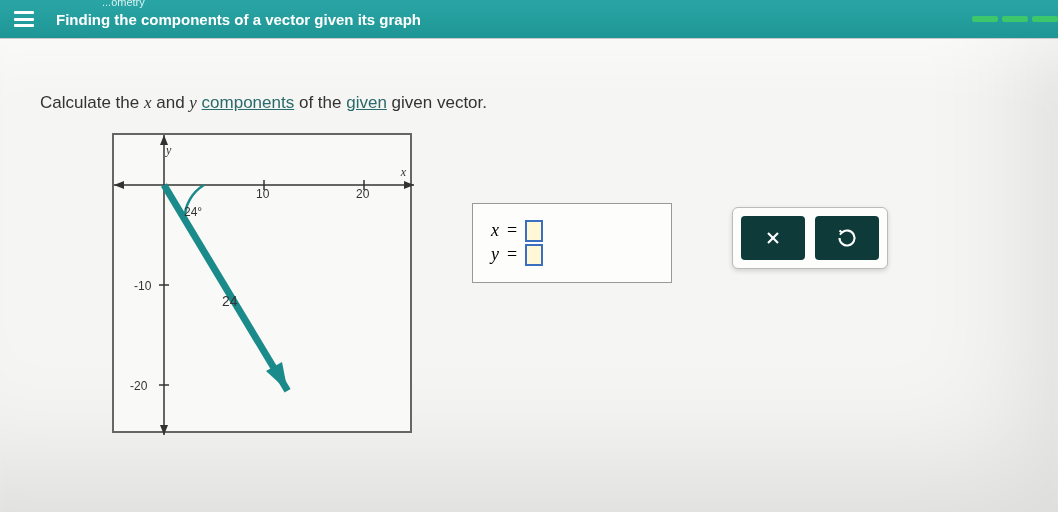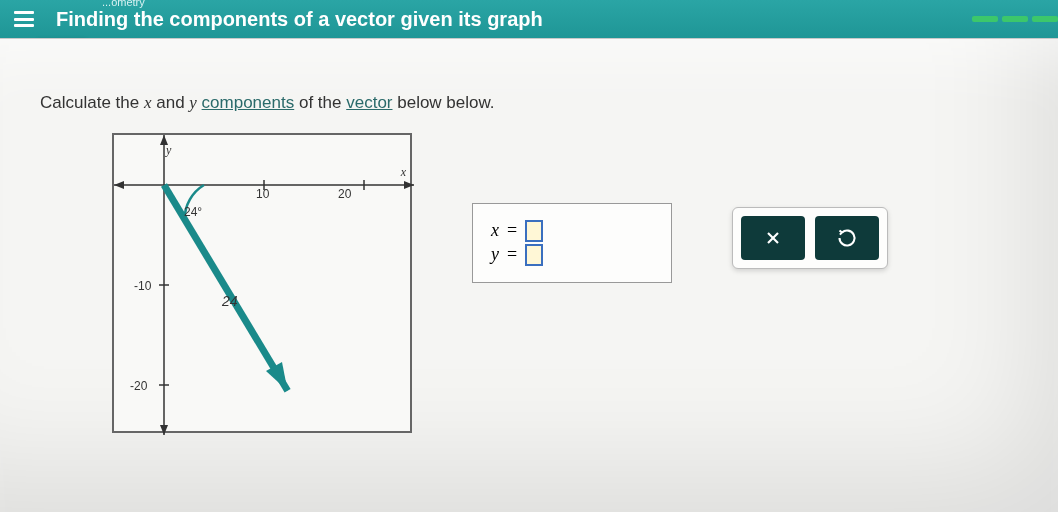--- a/index.html
+++ b/index.html
@@ -20,21 +20,21 @@
     color: #fff;
     position: relative;
   }
   .hamburger {
     width: 20px; height: 16px;
     display: flex; flex-direction: column; justify-content: space-between;
     margin-right: 22px;
     cursor: pointer;
   }
   .hamburger span { display:block; height:3px; background:#fff; border-radius:1px; }
-  .top-title { font-weight: bold; font-size: 20px; }
+  .top-title { font-weight: bold; font-size: 15px; }
   .top-category { font-size: 11px; position:absolute; top:-4px; left:102px; color:#d9f2f2; }
   .progress-dashes {
     position: absolute; right: 0; top: 16px;
     display: flex; gap: 4px; padding-right: 0;
   }
   .progress-dashes span {
     width: 26px; height: 6px; background:#3cc76b; border-radius:2px;
   }
   .collapse-tab {
     position: absolute;
@@ -143,21 +143,21 @@
 <div class="collapse-tab">
   <svg viewBox="0 0 24 24" fill="none" stroke="currentColor" stroke-width="3">
       <polyline points="6 9 12 15 18 9"></polyline>
     </svg>
 </div>
 
 <div class="page">
 
   <div class="question-text">
     <span>Calculate the </span><span class="ital">x</span><span> and </span><span class="ital">y</span>
-    <span> </span><span class="ul">components</span><span> of the </span><span class="ul">vector</span><span> below below.</span>
+    <span> </span><span class="ul">components</span><span> of the </span><span class="ul">given</span><span> given vector.</span>
     <br>
   </div>
 
   <div class="work-area">
 
     <div class="graph-box">
       <svg width="300" height="300" viewBox="-5 -5 30 30">
         <g transform="scale(1,-1) translate(0,-20)">
 
           <line x1="-5" y1="20" x2="25" y2="20" stroke="#333" stroke-width="0.15"></line>
@@ -175,25 +175,25 @@
 
           <path d="M 4 20 A 4 4 0 0 1 2.06 16.57" fill="none" stroke="#1a8a8a" stroke-width="0.25"></path>
 
           <line x1="0" y1="20" x2="12.36" y2="-0.57" stroke="#1a8a8a" stroke-width="0.7"></line>
           <polygon points="12.36,-0.57 10.2,1.4 11.8,2.3" fill="#1a8a8a"></polygon>
         </g>
       </svg>
       <span class="tick-label" style="left:52px; top:8px; font-style:italic; font-family:'Times New Roman',serif;">y</span>
       <span class="tick-label" style="right:4px; top:30px; font-style:italic; font-family:'Times New Roman',serif;">x</span>
       <span class="tick-label" style="left:142px; top:52px;text-align:center;">10</span>
-      <span class="tick-label" style="left:224px; top:52px;">20</span>
+      <span class="tick-label" style="left:242px; top:52px;">20</span>
       <span class="tick-label" style="left:20px; top:144px;">-10</span>
       <span class="tick-label" style="left:16px; top:244px;">-20</span>
       <span class="tick-label" style="left:70px; top:70px;">24°</span>
-      <span class="tick-label" style="left:108px; top:158px; font-size:14px;font-style:italic;">24</span>
+      <span class="tick-label" style="left:108px; top:158px; font-size:14px;">24</span>
     </div>
 
     <div class="answer-box">
       <div class="answer-row">
         <span>x</span>
         <span class="eq">=</span>
         <span class="answer-input"></span>
       </div>
       <div class="answer-row">
         <span>y</span>

